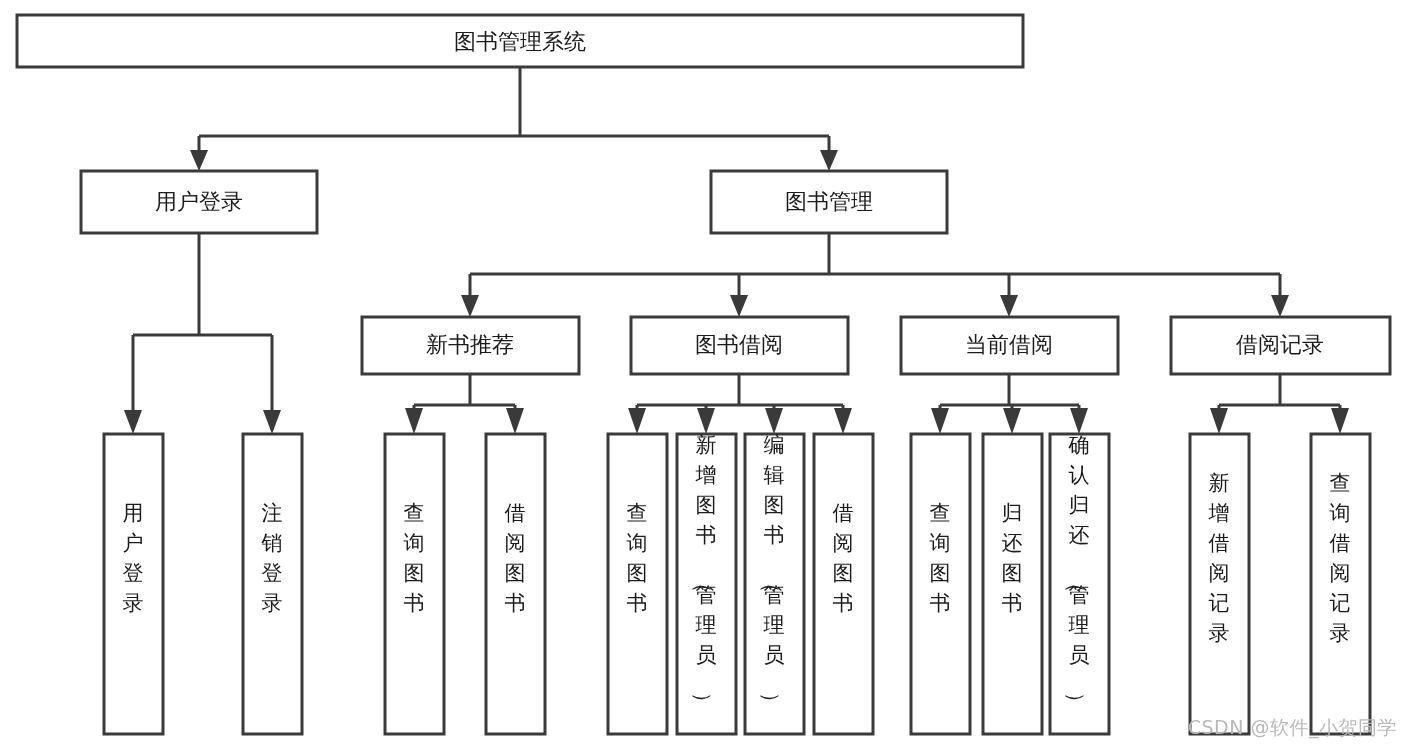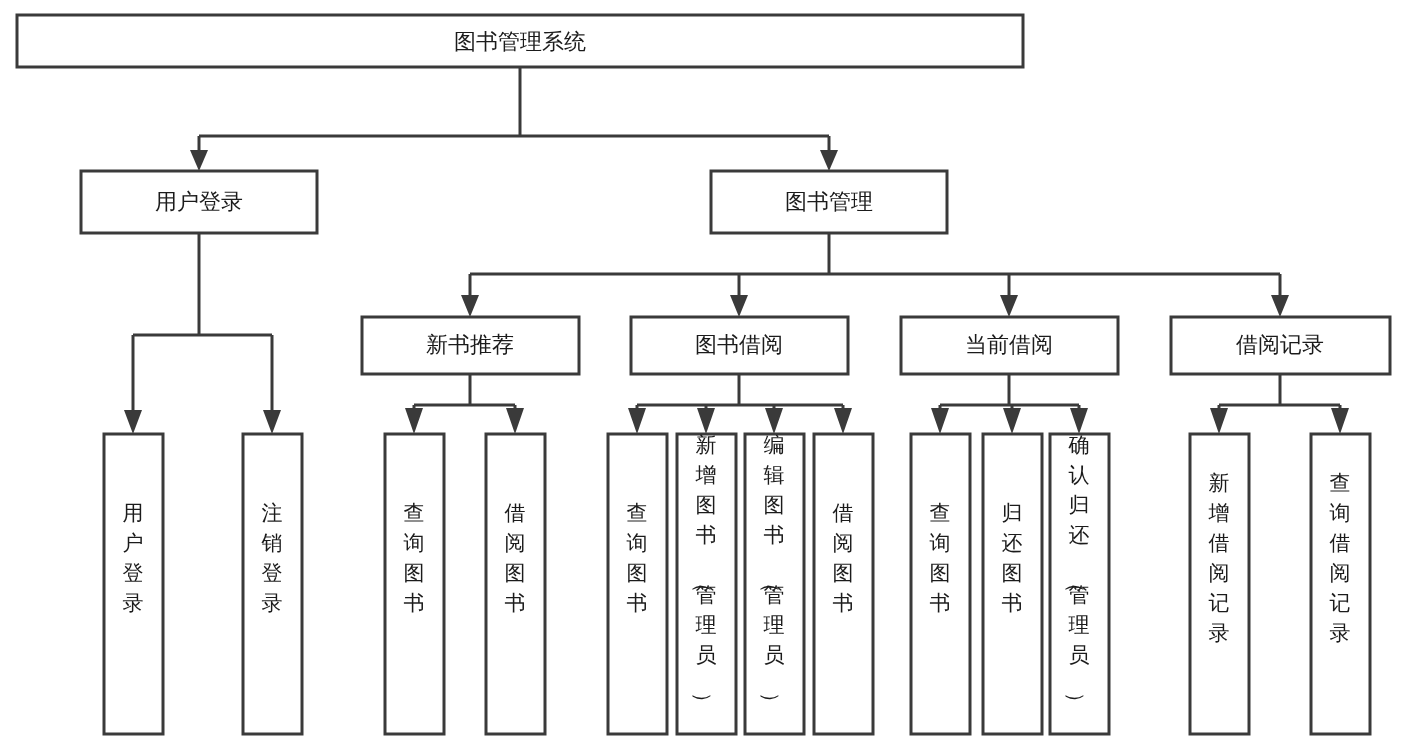--- a/index.html
+++ b/index.html
@@ -224,14 +224,15 @@
       <rect class="node-box" x="1190" y="434" width="59" height="300"></rect>
       <text class="node-label-v" x="1219" y="490"><tspan x="1219" dy="0">新</tspan><tspan x="1219" dy="30">增</tspan><tspan x="1219" dy="30">借</tspan><tspan x="1219" dy="30">阅</tspan><tspan x="1219" dy="30">记</tspan><tspan x="1219" dy="30">录</tspan></text>
     </g>
     <g>
       <rect class="node-box" x="1311" y="434" width="59" height="300"></rect>
       <text class="node-label-v" x="1340" y="490"><tspan x="1340" dy="0">查</tspan><tspan x="1340" dy="30">询</tspan><tspan x="1340" dy="30">借</tspan><tspan x="1340" dy="30">阅</tspan><tspan x="1340" dy="30">记</tspan><tspan x="1340" dy="30">录</tspan></text>
     </g>
 
   </svg>
 
+  <div class="watermark-text">CSDN @软件_小贺同学</div>
 
 </div>
 
 </body></html>

